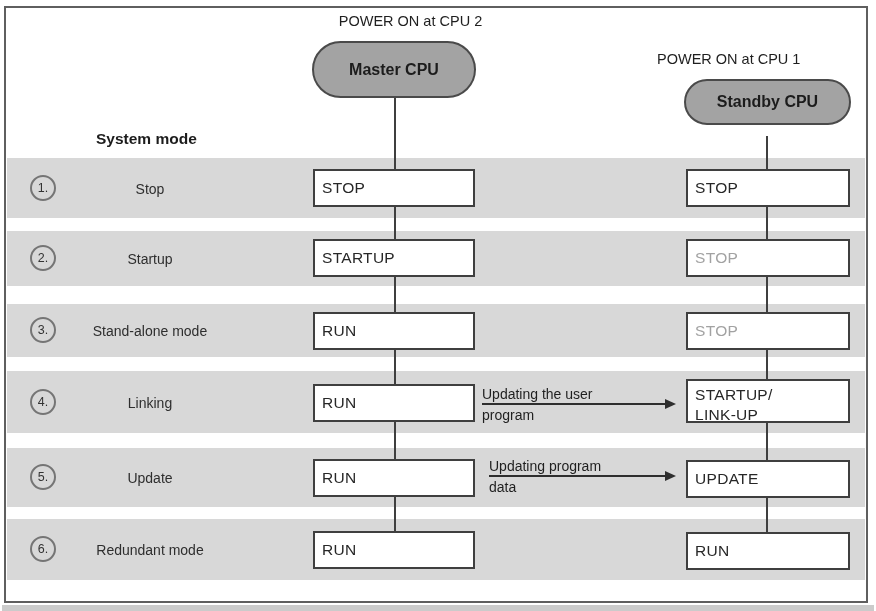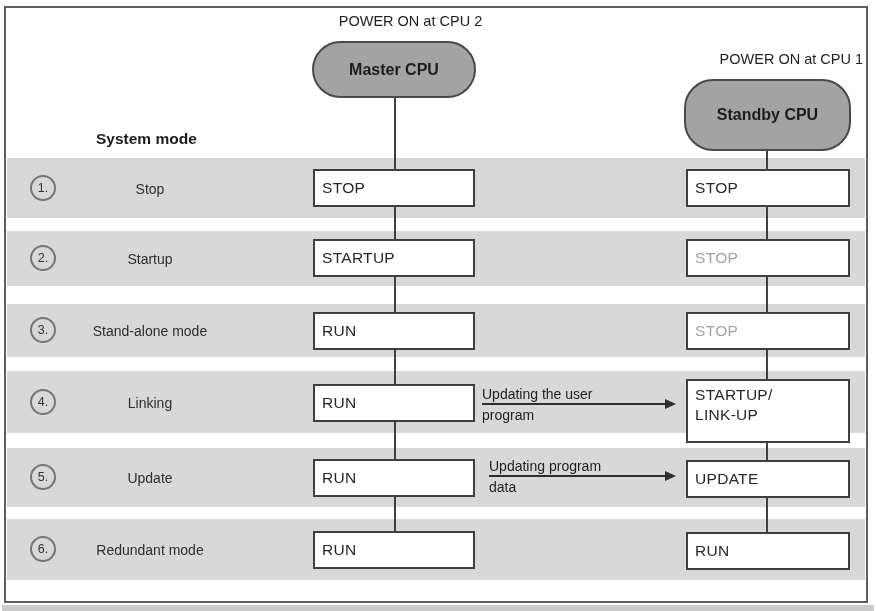--- a/index.html
+++ b/index.html
@@ -28,43 +28,43 @@
   .b2{top:231px;height:55px;}
   .b3{top:304px;height:53px;}
   .b4{top:371px;height:62px;}
   .b5{top:448px;height:59px;}
   .b6{top:519px;height:61px;}
   .vline{position:absolute;width:2px;background:var(--line-dark);}
   .vline-master{left:394px;top:97px;height:436px;}
   .vline-standby{left:766px;top:136px;height:398px;}
   .title{position:absolute;font-size:14.5px;color:#1f1f1f;white-space:nowrap;}
   .title-cpu0{left:318px;top:13px;width:185px;text-align:center;}
-  .title-cpu1{left:657px;top:51px;width:206px;text-align:right;}
+  .title-cpu1{left:657px;top:51px;width:206px;text-align:left;}
   .oval{
     position:absolute;background:#a3a3a3;border:2px solid #4a4a4a;box-sizing:border-box;
     display:flex;align-items:center;justify-content:center;
     font-weight:bold;font-size:16px;color:#1c1c1c;
   }
   .oval-master{left:312px;top:41px;width:164px;height:57px;border-radius:28.5px;}
-  .oval-standby{left:684px;top:79px;width:167px;height:72px;border-radius:29px;}
+  .oval-standby{left:684px;top:79px;width:167px;height:46px;border-radius:29px;}
   .system-mode{position:absolute;left:76px;top:130px;font-weight:bold;font-size:15.5px;color:#1c1c1c;margin-left:20px;}
   .num-circle{
     position:absolute;left:30px;width:26px;height:26px;border:2px solid #757575;border-radius:50%;
     box-sizing:border-box;display:flex;align-items:center;justify-content:center;
     font-size:12.5px;color:#333;background:transparent;
   }
   .row-label{position:absolute;left:55px;width:190px;text-align:center;font-size:14px;color:#2e2e2e;}
   .state-box{
     position:absolute;background:var(--box-bg);border:2px solid var(--line-dark);box-sizing:border-box;
     font-size:15.5px;color:var(--text-main);display:flex;align-items:center;
     padding-left:7px;letter-spacing:0.3px;
   }
   .mbox{left:313px;width:162px;height:38px;}
   .sbox{left:686px;width:164px;height:38px;}
-  .sbox.tall{height:64px;display:block;padding-top:4px;line-height:20px;}
+  .sbox.tall{height:44px;display:block;padding-top:4px;line-height:20px;}
   .dim{color:var(--text-dim);}
   .annot{position:absolute;font-size:14px;color:#1f1f1f;white-space:nowrap;}
   .arrow-line{position:absolute;height:2px;background:#2e2e2e;}
   .arrow-head{
     position:absolute;width:0;height:0;
     border-left:11px solid #2e2e2e;border-top:5px solid transparent;border-bottom:5px solid transparent;
   }
 </style>
 </head>
 <body>

